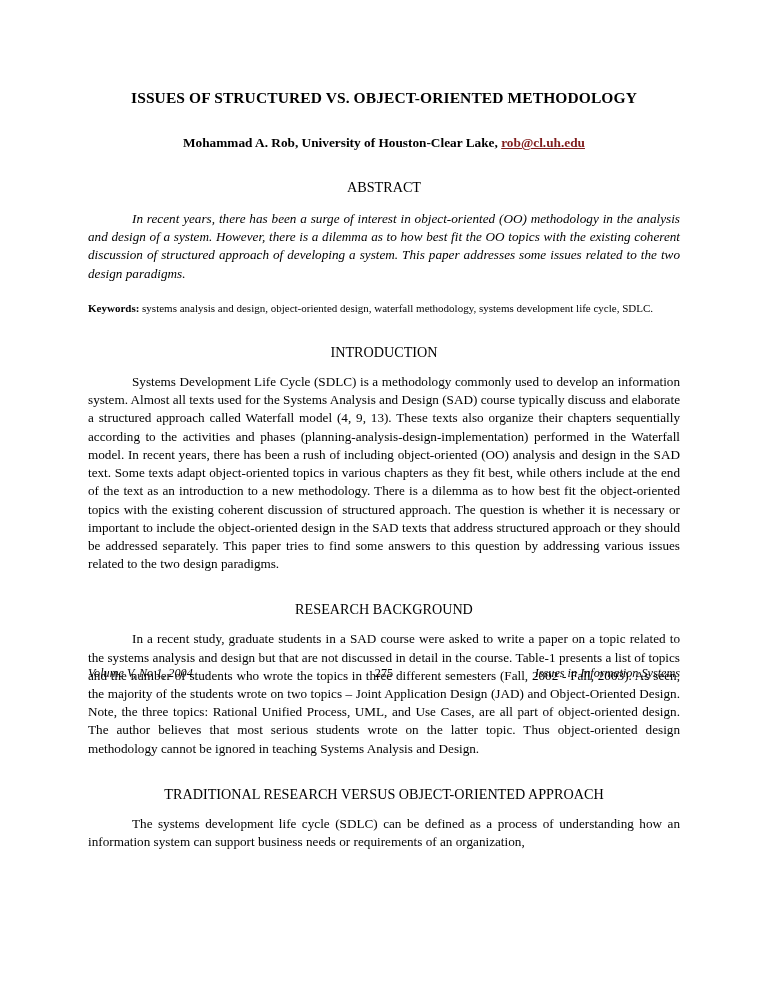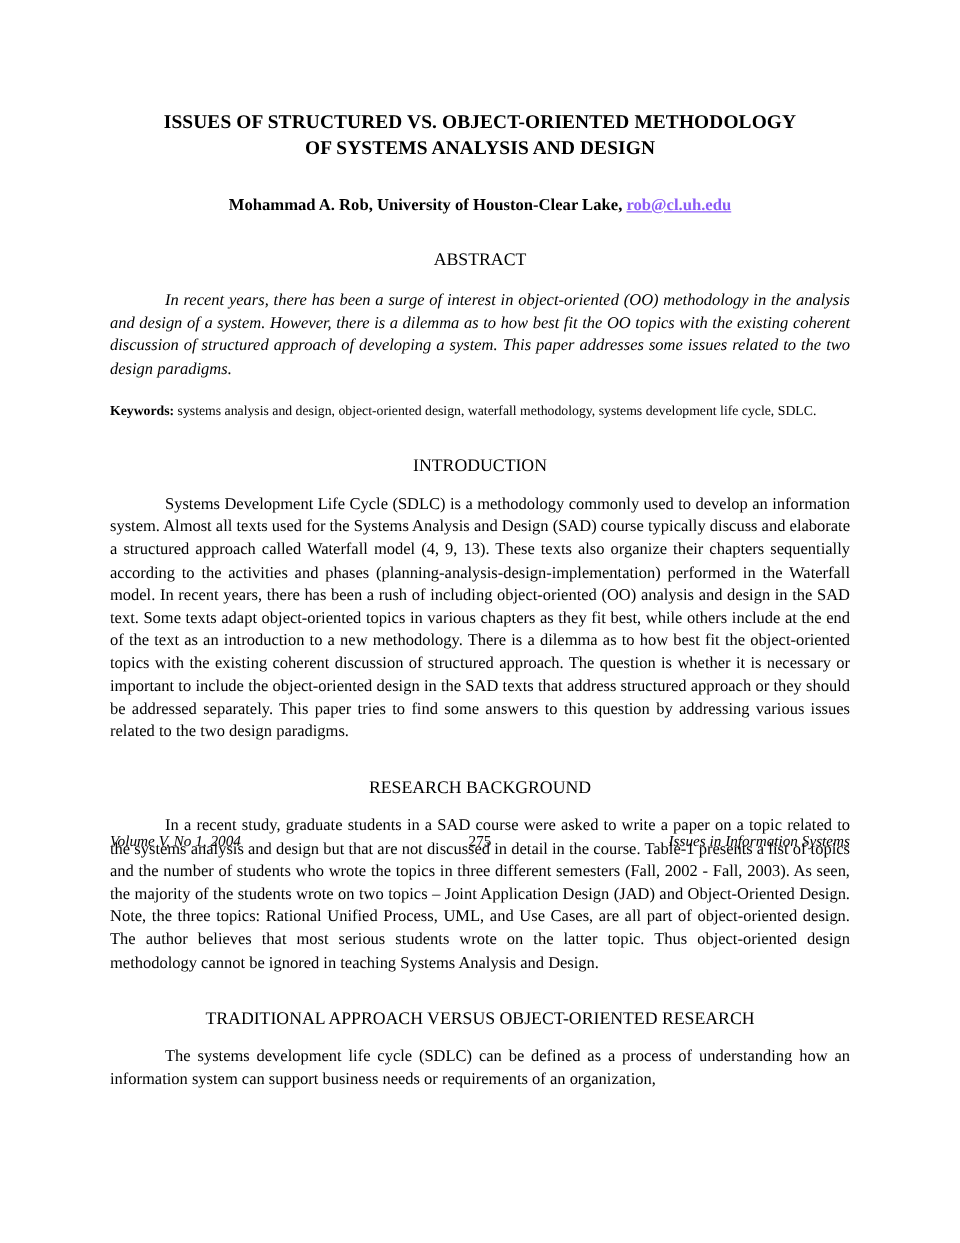--- a/index.html
+++ b/index.html
@@ -31,21 +31,21 @@
     letter-spacing: 0.1px;
     margin: 8px 0 0 0;
   }
   .author-line {
     text-align: center;
     font-weight: bold;
     font-size: 13.3px;
     margin-top: 26px;
   }
   .author-email {
-    color: #8b5cf6;
+    color: #7f1d1d;
     text-decoration: underline;
     font-weight: bold;
   }
   .section-head {
     text-align: center;
     font-weight: normal;
     font-size: 14.2px;
     margin-top: 28px;
     margin-bottom: 0;
   }
@@ -91,41 +91,40 @@
   .footer .left { position: relative; z-index: 2; }
   .footer .right { position: relative; z-index: 2; margin-left: auto; }
 </style>
 </head>
 <body>
 
 <div class="page">
 
   <div class="title">
     <div>ISSUES OF STRUCTURED VS. OBJECT-ORIENTED METHODOLOGY</div>
-    <div>OF SYSTEMS ANALYSIS AND DESIGN</div>
   </div>
 
   <div class="author-line">
     <span>Mohammad A. Rob, University of Houston-Clear Lake, </span><a class="author-email" href="#">rob@cl.uh.edu</a>
   </div>
 
   <div class="section-head">ABSTRACT</div>
   <div class="abstract-body">In recent years, there has been a surge of interest in object-oriented (OO) methodology in the analysis and design of a system. However, there is a dilemma as to how best fit the OO topics with the existing coherent discussion of structured approach of developing a system. This paper addresses some issues related to the two design paradigms.</div>
 
   <div class="keywords">
     <b>Keywords:</b><span> systems analysis and design, object-oriented design, waterfall methodology, systems development life cycle, SDLC.</span>
   </div>
 
   <div class="section-head">INTRODUCTION</div>
   <div class="para">Systems Development Life Cycle (SDLC) is a methodology commonly used to develop an information system.  Almost all texts used for the Systems Analysis and Design (SAD) course typically discuss and elaborate a structured approach called Waterfall model (4, 9, 13). These texts also organize their chapters sequentially according to the activities and phases (planning-analysis-design-implementation) performed in the Waterfall model. In recent years, there has been a rush of including object-oriented (OO) analysis and design in the SAD text. Some texts adapt object-oriented topics in various chapters as they fit best, while others include at the end of the text as an introduction to a new methodology. There is a dilemma as to how best fit the object-oriented topics with the existing coherent discussion of structured approach. The question is whether it is necessary or important to include the object-oriented design in the SAD texts that address structured approach or they should be addressed separately. This paper tries to find some answers to this question by addressing various issues related to the two design paradigms.</div>
 
   <div class="section-head">RESEARCH BACKGROUND</div>
   <div class="para">In a recent study, graduate students in a SAD course were asked to write a paper on a topic related to the systems analysis and design but that are not discussed in detail in the course. Table-1 presents a list of topics and the number of students who wrote the topics in three different semesters (Fall, 2002 - Fall, 2003). As seen, the majority of the students wrote on two topics – Joint Application Design (JAD) and Object-Oriented Design. Note, the three topics: Rational Unified Process, UML, and Use Cases, are all part of object-oriented design. The author believes that most serious students wrote on the latter topic. Thus object-oriented design methodology cannot be ignored in teaching Systems Analysis and Design.</div>
 
-  <div class="section-head">TRADITIONAL APPROACH VERSUS OBJECT-ORIENTED RESEARCH</div>
+  <div class="section-head">TRADITIONAL RESEARCH VERSUS OBJECT-ORIENTED APPROACH</div>
   <div class="para">The systems development life cycle (SDLC) can be defined as a process of understanding how an information system can support business needs or requirements of an organization,</div>
 
   <div class="footer">
     <span class="left">Volume V, No 1, 2004</span>
     <span class="center">275</span>
     <span class="right">Issues in Information Systems</span>
   </div>
 
 </div>
 

